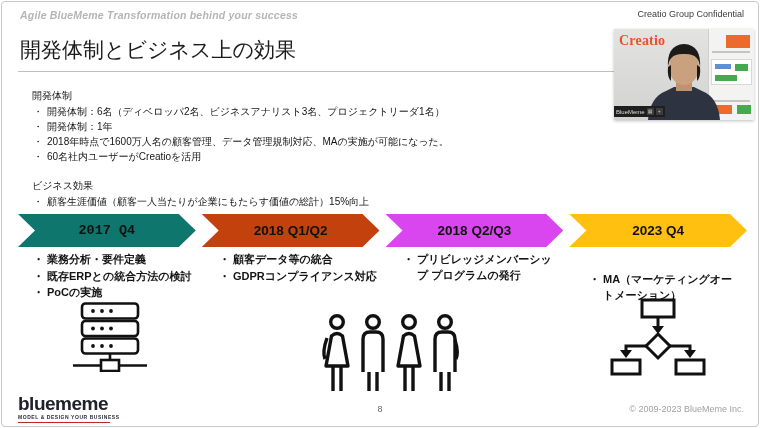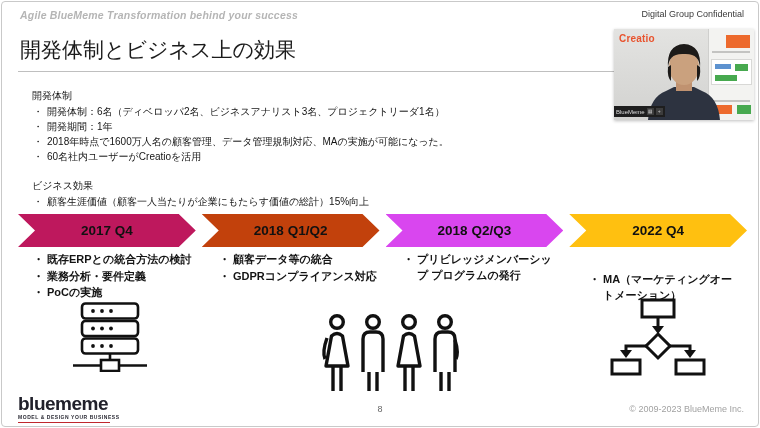--- a/index.html
+++ b/index.html
@@ -28,21 +28,21 @@
   .body-heading { margin-bottom:1px; }
   ul.bullets { list-style:none; }
   ul.bullets li { position:relative; padding-left:15px; }
   ul.bullets li::before { content:"・"; position:absolute; left:1px; }
   .gap { height:14px; }
   
   .webcam {
     position:absolute; left:612px; top:27px; width:140px; height:91px;
     background:linear-gradient(#e3e3e1,#d2d2d0); box-shadow:0 1px 3px rgba(0,0,0,.25); overflow:hidden;
   }
-  .creatio-logo { position:absolute; left:5px; top:4px; font-size:10px; font-weight:600; color:#e8532e; letter-spacing:.2px; }
+  .creatio-logo { position:absolute; left:5px; top:4px; font-size:14px; font-weight:600; color:#e8532e; letter-spacing:.2px;font-family:Liberation Serif, serif; }
   .share-panel { position:absolute; right:0; top:0; width:46px; height:91px; background:#f3f3f1; border-left:1px solid #cfcfcd; }
   .sp-orange1 { position:absolute; right:4px; top:6px; width:24px; height:13px; background:#ed6a2d; }
   .sp-line { position:absolute; left:3px; width:38px; height:2px; background:#c4c4c2; }
   .sp-card { position:absolute; left:2px; top:30px; width:41px; height:26px; background:#fff; border:1px solid #d8d8d6; }
   .sp-green1 { position:absolute; right:3px; top:4px; width:13px; height:7px; background:#47a94f; }
   .sp-blue1 { position:absolute; left:3px; top:4px; width:16px; height:5px; background:#5d92cf; }
   .sp-green2 { position:absolute; left:3px; bottom:3px; width:22px; height:6px; background:#47a94f; }
   .sp-orange2 { position:absolute; left:3px; bottom:6px; width:20px; height:9px; background:#ed6a2d; }
   .sp-green3 { position:absolute; right:3px; bottom:6px; width:14px; height:9px; background:#47a94f; }
   .person-svg { position:absolute; left:14px; top:8px; }
@@ -77,21 +77,21 @@
   .logo-rule { width:92px; height:1.5px; background:#c0272d; margin-top:1.5px; }
   .page-num { position:absolute; left:0; right:0; top:402px; text-align:center; font-size:9px; color:#666; }
   .copyright { position:absolute; right:14px; top:402px; font-size:9px; color:#a2a2a2; }
 </style>
 </head>
 <body>
 
 <div id="slide">
 
   <div class="hdr-tagline">Agile BlueMeme Transformation behind your success</div>
-  <div class="hdr-conf">Digital Group Confidential</div>
+  <div class="hdr-conf">Creatio Group Confidential</div>
 
   <div class="title">開発体制とビジネス上の効果</div>
   <div class="title-rule"></div>
 
   <div class="webcam">
     <div class="share-panel">
       <div class="sp-orange1"></div>
       <div class="sp-line" style="top:22px"></div>
       <div class="sp-card">
         <div class="sp-blue1"></div>
@@ -115,50 +115,50 @@
       <span class="name-tag-label">BlueMeme</span>
       <span class="tag-ico">▦</span>
       <span class="tag-ico">+</span>
     </div>
   </div>
 
   <div class="body-block">
     <div class="body-heading">開発体制</div>
     <ul class="bullets">
       <li>開発体制：6名（ディベロッパ2名、ビジネスアナリスト3名、プロジェクトリーダ1名）</li>
-      <li>開発期間：1年</li>
+      <li>開発体制：1年</li>
       <li>2018年時点で1600万人名の顧客管理、データ管理規制対応、MAの実施が可能になった。</li>
       <li>60名社内ユーザーがCreatioを活用</li>
     </ul>
     <div class="gap"></div>
     <div class="body-heading">ビジネス効果</div>
     <ul class="bullets">
       <li>顧客生涯価値（顧客一人当たりが企業にもたらす価値の総計）15%向上</li>
     </ul>
   </div>
 
   <div class="timeline">
-    <div class="arrow" style="background: #be185d;">
+    <div class="arrow" style="background: #0f766e; font-family: Liberation Mono, monospace;">
       <span>2017 Q4</span>
     </div>
     <div class="arrow" style="background: #c2410c;">
       <span>2018 Q1/Q2</span>
     </div>
     <div class="arrow" style="background: #d946ef;">
       <span>2018 Q2/Q3</span>
     </div>
     <div class="arrow" style="background: rgb(255, 192, 16);">
-      <span>2022 Q4</span>
+      <span>2023 Q4</span>
     </div>
   </div>
 
   <div class="stage-col" id="stage-col-0">
     <ul class="bullets">
+      <li>業務分析・要件定義</li>
       <li>既存ERPとの統合方法の検討</li>
-      <li>業務分析・要件定義</li>
       <li>PoCの実施</li>
     </ul>
   </div>
   <div class="stage-col" id="stage-col-2">
     <ul class="bullets">
       <li>プリビレッジメンバーシップ プログラムの発行</li>
     </ul>
   </div>
   <div class="stage-col" id="stage-col-1">
     <ul class="bullets">

